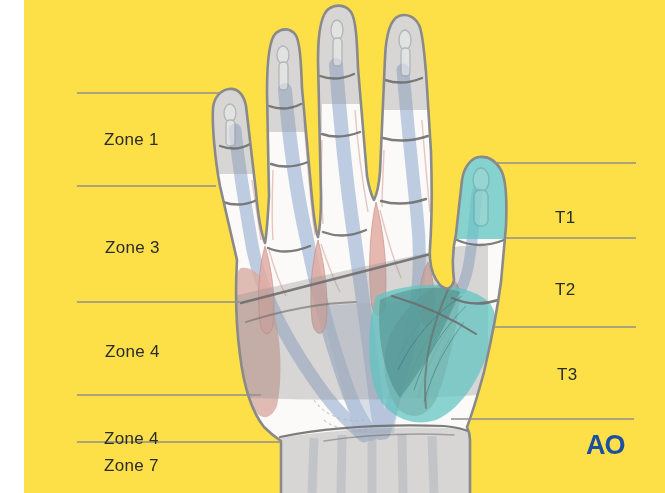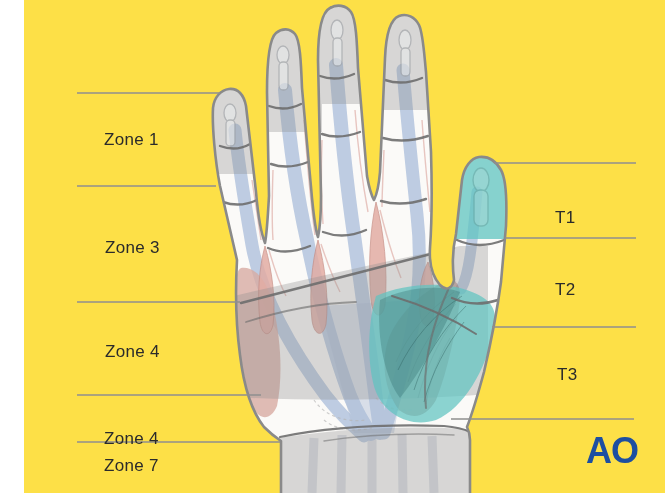--- a/index.html
+++ b/index.html
@@ -16,21 +16,21 @@
     position:absolute;
     font-size:17px;
     color:#2b2b2b;
     letter-spacing:.3px;
     white-space:nowrap;
     line-height:18px;
   }
   .logo{
     position:absolute;
     left:562px;top:430px;
-    font-size:36px;
+    font-size:27px;
     font-weight:bold;
     letter-spacing:-1px;
     color:#1d4fa1;
   }
 </style>
 </head>
 <body>
 
 <div id="stage">
 

